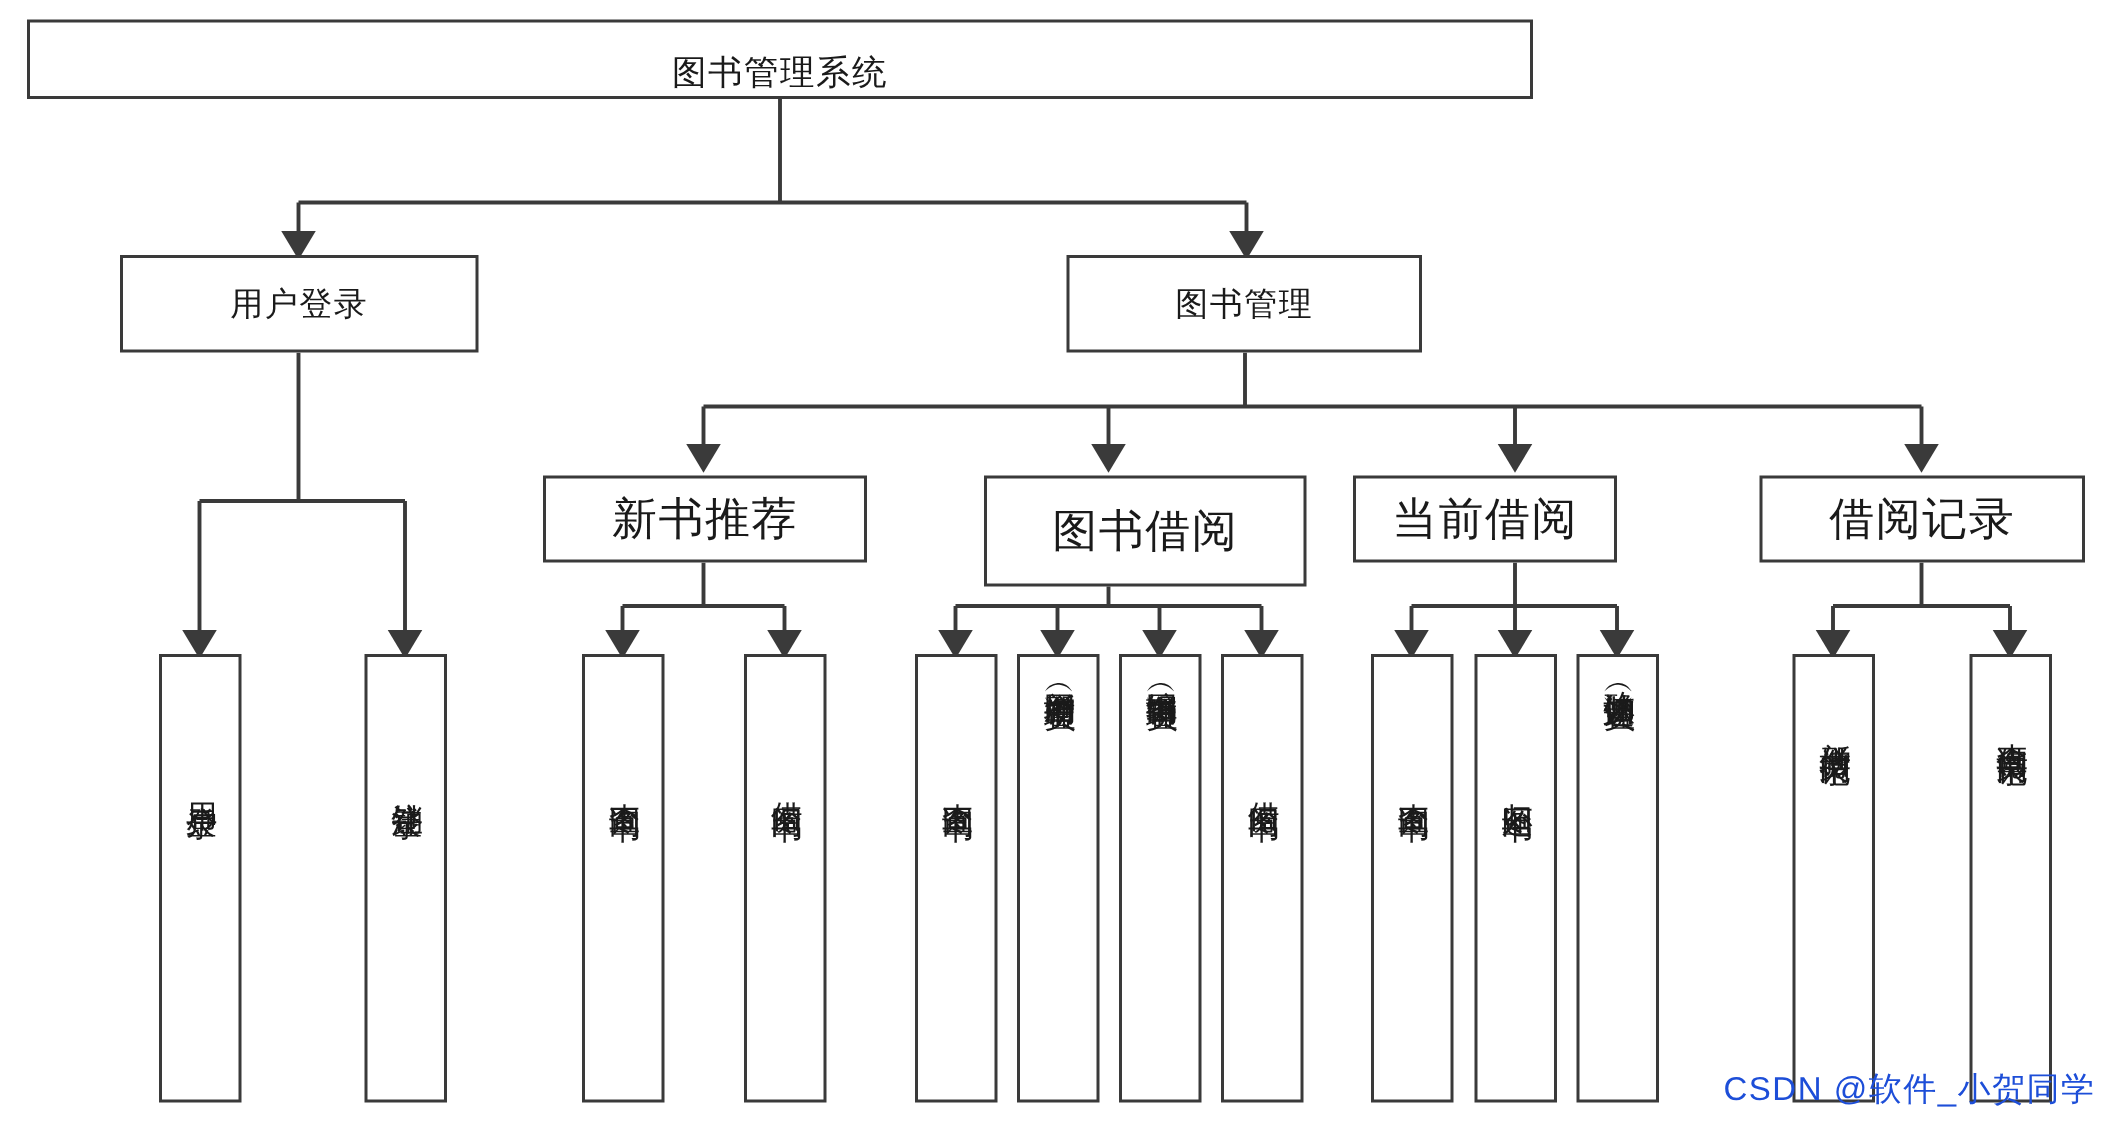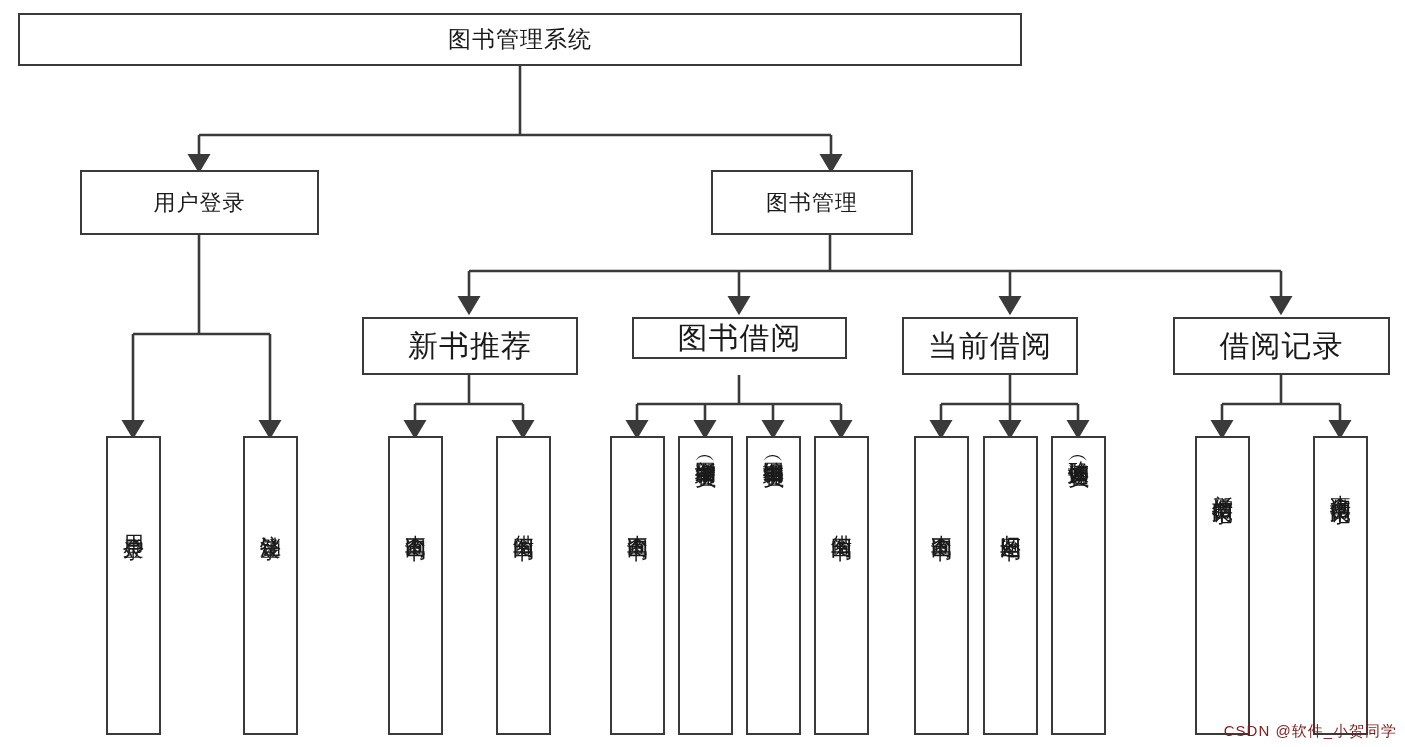--- a/index.html
+++ b/index.html
@@ -31,20 +31,21 @@
     background: #ffffff;
     border: 2.5px solid #3a3a3a;
     display: flex;
     align-items: center;
     justify-content: center;
     color: #1a1a1a;
     z-index: 2;
   }
   .node.root {
     font-size: 23px;
+    align-items: flex-end;
   }
   .node.lvl1 {
     font-size: 22px;
   }
   .node.lvl2 {
     font-size: 30px;
   }
   .node.leaf {
     font-size: 21px;
     align-items: flex-start;
@@ -62,22 +63,22 @@
     letter-spacing: 1px;
   }
   .hlabel {
     white-space: nowrap;
     letter-spacing: 1px;
   }
   #watermark {
     position: absolute;
     right: 8px;
     bottom: 6px;
-    font-size: 15px;
-    color: #7f1d1d;
+    font-size: 22px;
+    color: #1d4ed8;
     letter-spacing: 1px;
     white-space: nowrap;
     z-index: 5;
   }
 </style>
 </head>
 <body>
 
 <div id="canvas">
 
@@ -131,28 +132,28 @@
     </g>
   </svg>
 
   <div class="node root" style="left:18px; top:13px; width:1004px; height:53px;">
     <span class="hlabel">图书管理系统</span>
   </div>
 
   <div class="node lvl1" style="left:80px; top:170px; width:239px; height:65px;">
     <span class="hlabel">用户登录</span>
   </div>
-  <div class="node lvl1" style="left:711px; top:170px; width:202px; height:65px;text-align:center;">
+  <div class="node lvl1" style="left:711px; top:170px; width:237px; height:65px;text-align:center;">
     <span class="hlabel">图书管理</span>
   </div>
 
   <div class="node lvl2" style="left:362px; top:317px; width:216px; height:58px;">
     <span class="hlabel">新书推荐</span>
   </div>
-  <div class="node lvl2" style="left:632px; top:317px; width:215px; height:42px;">
+  <div class="node lvl2" style="left:656px; top:317px; width:215px; height:74px;">
     <span class="hlabel">图书借阅</span>
   </div>
   <div class="node lvl2" style="left:902px; top:317px; width:176px; height:58px;">
     <span class="hlabel">当前借阅</span>
   </div>
   <div class="node lvl2" style="left:1173px; top:317px; width:217px; height:58px;">
     <span class="hlabel">借阅记录</span>
   </div>
 
   <div class="node leaf" style="left:106px; top:436px; width:55px; height:299px; padding-top:80px;">

